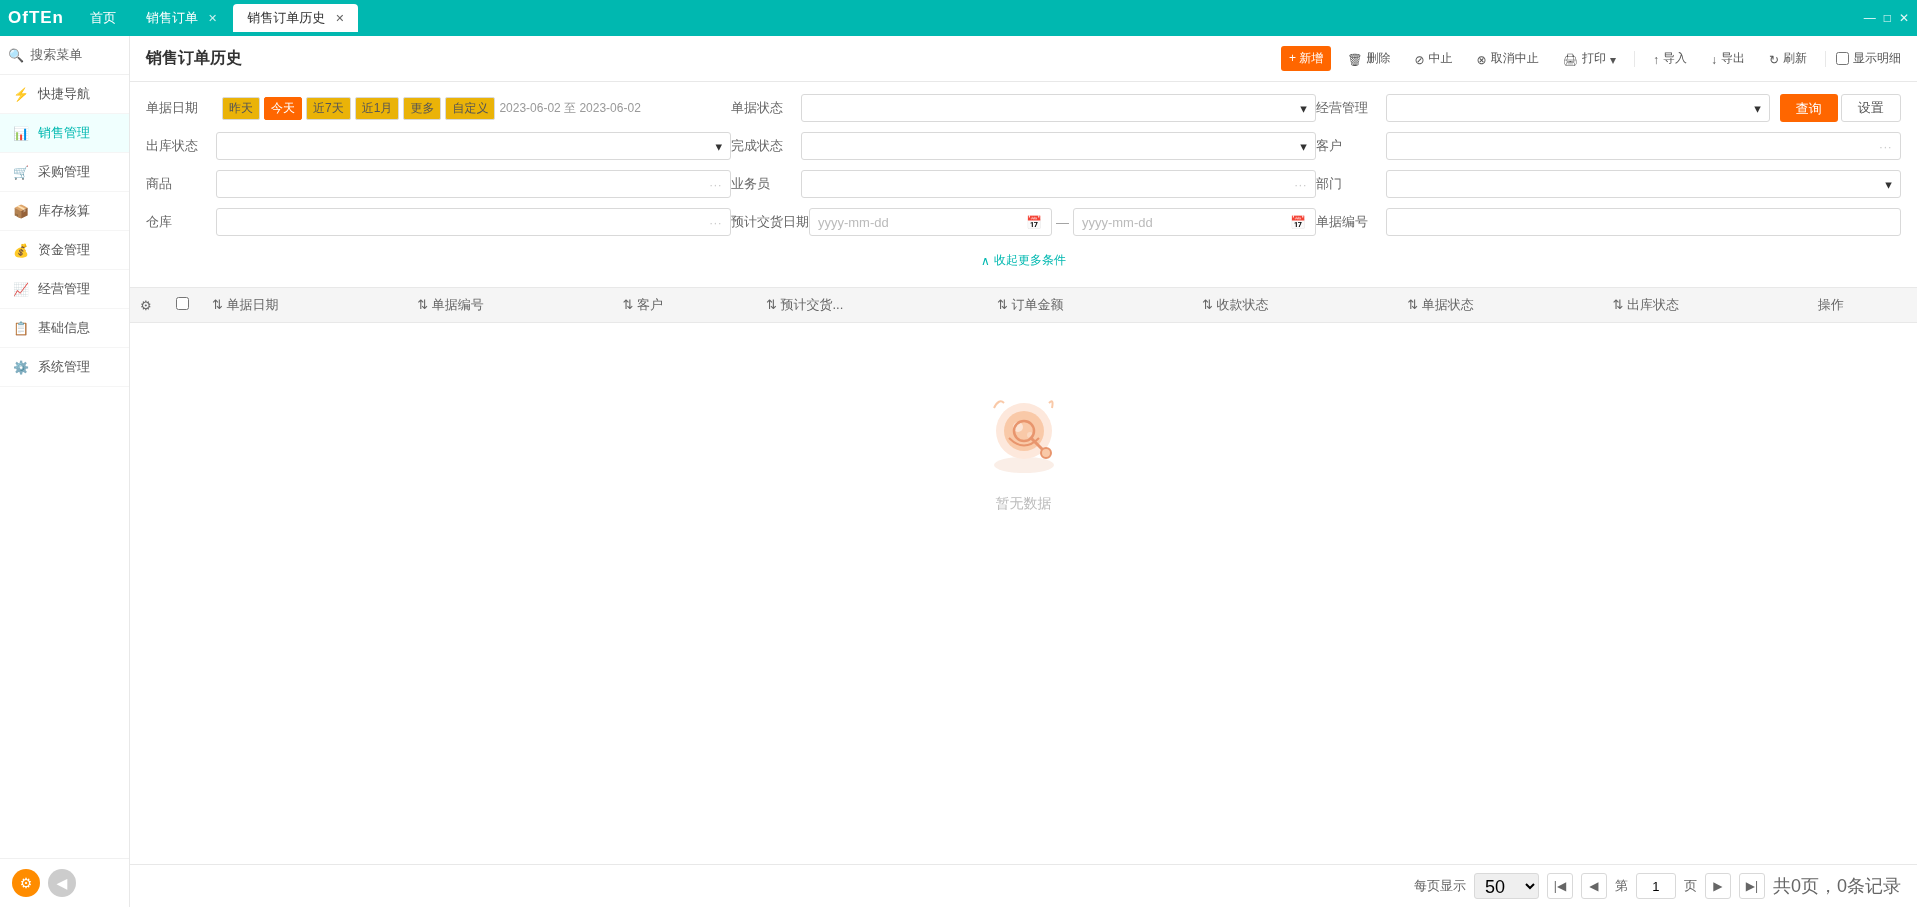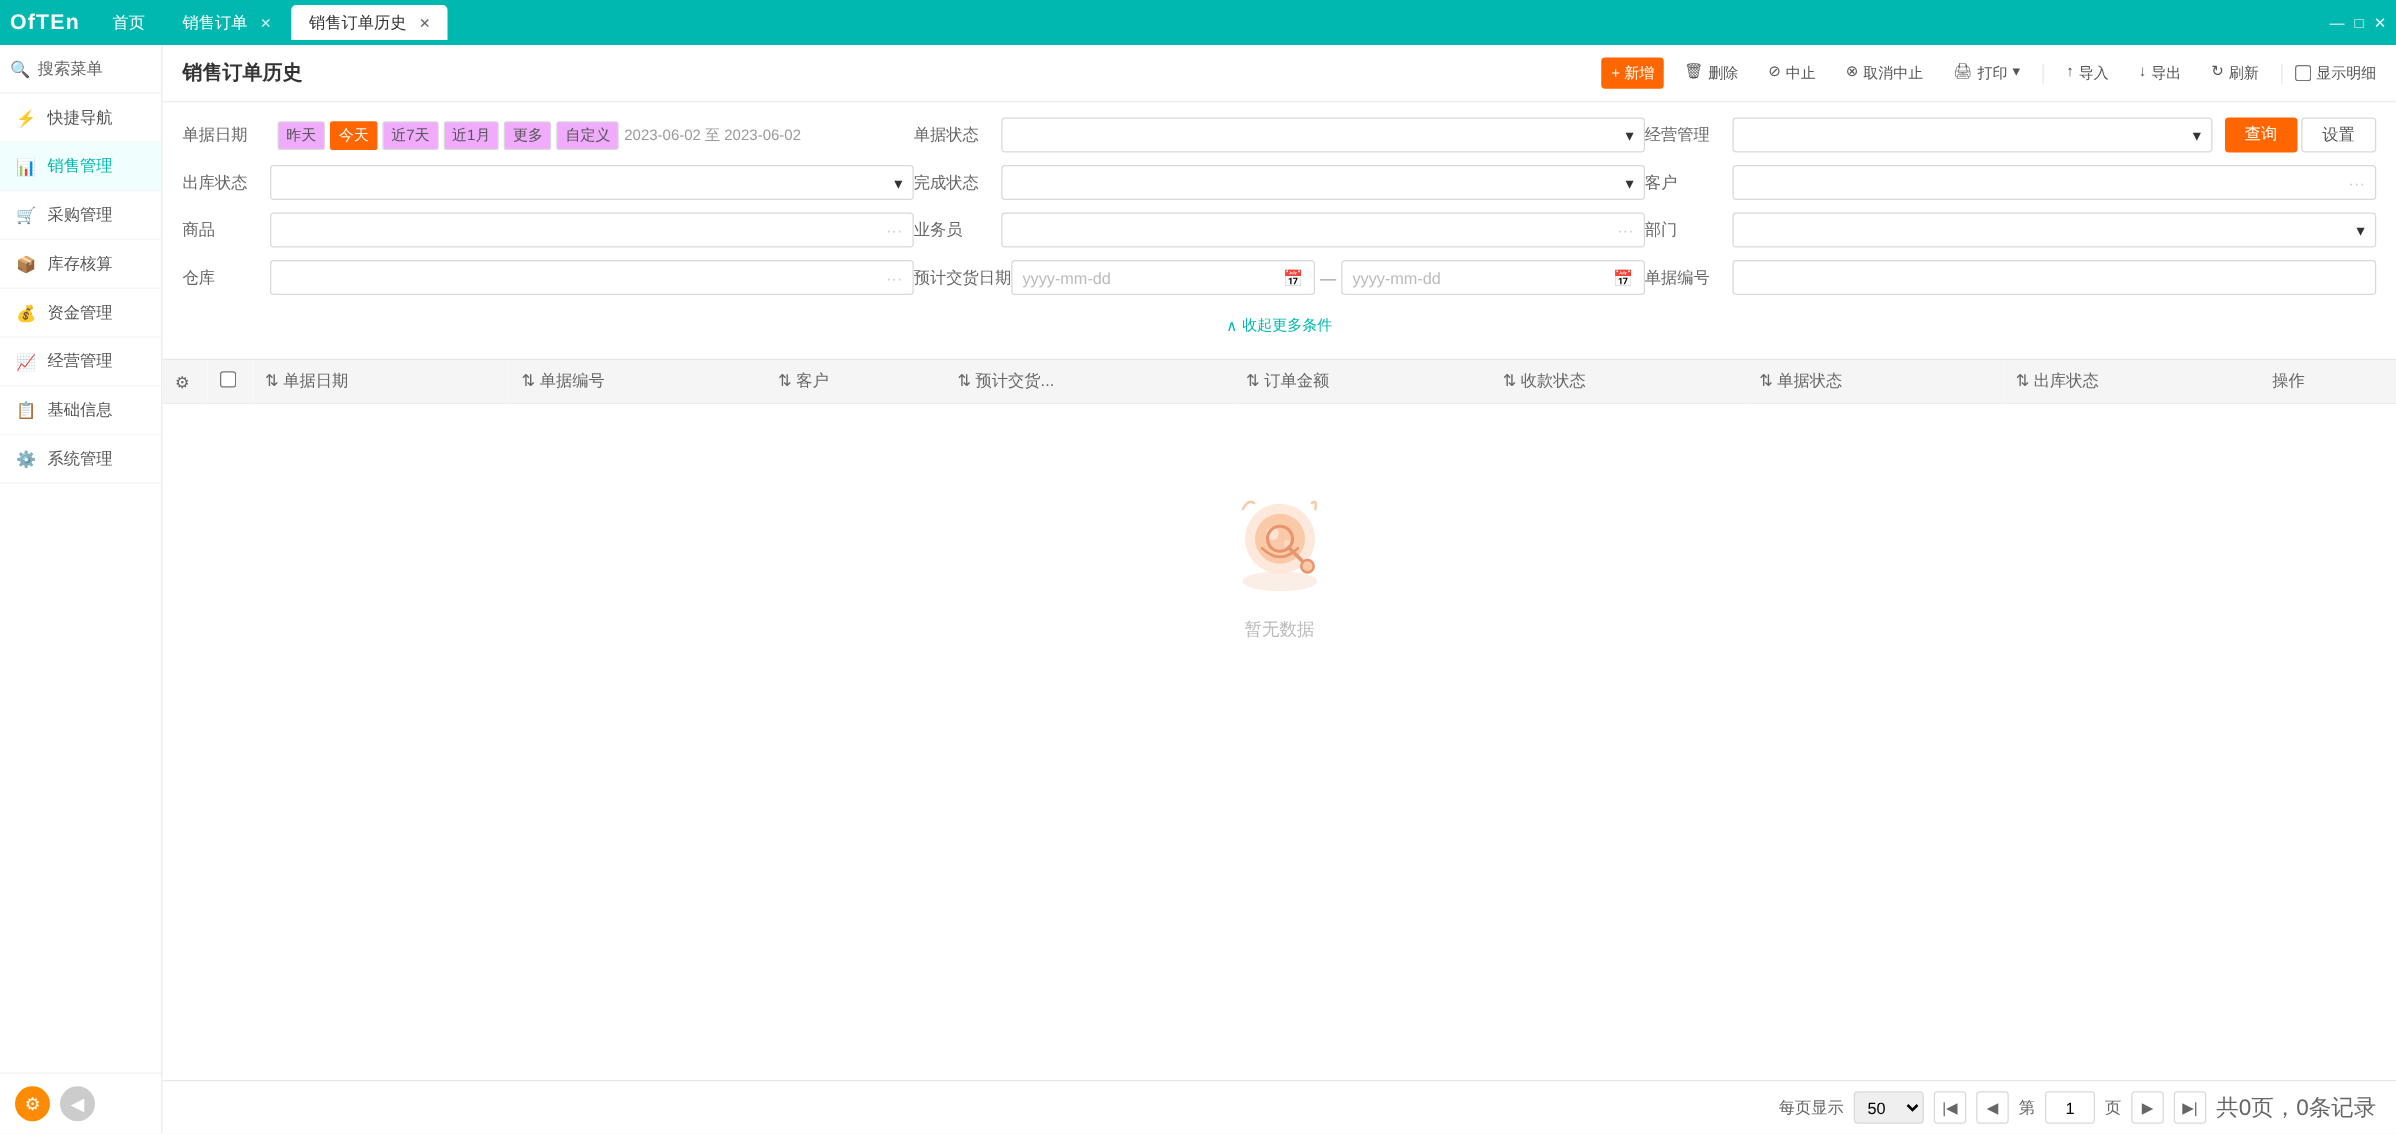--- a/index.html
+++ b/index.html
@@ -28,56 +28,56 @@
     .sidebar-bottom { margin-top: auto; display: flex; align-items: center; padding: 10px 12px; gap: 8px; border-top: 1px solid #f0f0f0; }
     .sidebar-bottom-btn { width: 28px; height: 28px; border-radius: 50%; background: #ff8c00; display: flex; align-items: center; justify-content: center; cursor: pointer; color: #fff; font-size: 14px; }
 
     
     .content { flex: 1; display: flex; flex-direction: column; overflow: hidden; background: #f5f5f5; }
 
     
     .page-header { background: #fff; padding: 10px 16px; display: flex; align-items: center; justify-content: space-between; border-bottom: 1px solid #e8e8e8; flex-shrink: 0; }
     .page-title { font-size: 16px; font-weight: bold; color: #333; }
     .toolbar { display: flex; align-items: center; gap: 8px; }
-    .toolbar-btn { display: flex; align-items: flex-start; gap: 4px; padding: 4px 8px; cursor: pointer; color: #555; font-size: 12px; border-radius: 3px; }
+    .toolbar-btn { display: flex; align-items: flex-end; gap: 4px; padding: 4px 8px; cursor: pointer; color: #555; font-size: 12px; border-radius: 3px; }
     .toolbar-btn.primary { background: #ff6600; color: #fff; border-radius: 3px; }
     .toolbar-divider { width: 1px; height: 16px; background: #e8e8e8; margin: 0 2px; }
     .display-detail-checkbox { display: flex; align-items: center; gap: 4px; cursor: pointer; color: #555; font-size: 12px; }
 
     
     .filter-area { background: #fff; padding: 12px 16px; border-bottom: 1px solid #e8e8e8; flex-shrink: 0; }
     .filter-row { display: flex; align-items: center; gap: 0; margin-bottom: 10px; }
     .filter-row:last-child { margin-bottom: 0; }
     .filter-label { color: #666; font-size: 13px; white-space: nowrap; min-width: 70px; flex-shrink: 0; }
     .filter-input { flex: 1; border: 1px solid #d9d9d9; border-radius: 3px; padding: 4px 8px; font-size: 13px; color: #333; outline: none; height: 28px; }
     .filter-select { flex: 1; border: 1px solid #d9d9d9; border-radius: 3px; padding: 4px 8px; font-size: 13px; color: #333; outline: none; height: 28px; background: #fff; cursor: pointer; display: flex; align-items: center; justify-content: space-between; position: relative; }
     .filter-ellipsis { flex: 1; border: 1px solid #d9d9d9; border-radius: 3px; padding: 4px 8px; font-size: 13px; color: #ccc; height: 28px; display: flex; align-items: center; justify-content: flex-end; cursor: pointer; }
     .date-input { border: 1px solid #d9d9d9; border-radius: 3px; padding: 4px 8px; font-size: 13px; color: #999; height: 28px; flex: 1; display: flex; align-items: center; justify-content: space-between; cursor: pointer; }
     .filter-section { display: flex; align-items: center; width: 33.33%; }
     .date-quick-btns { display: flex; align-items: center; gap: 4px; margin-left: 6px; }
-    .date-quick-btn { padding: 2px 6px; font-size: 12px; border-radius: 2px; cursor: pointer; color: #555; border: 1px solid #d9d9d9; background: #f0abfc; }
+    .date-quick-btn { padding: 2px 6px; font-size: 12px; border-radius: 2px; cursor: pointer; color: #555; border: 1px solid #d9d9d9; background: #eab308; }
     .date-quick-btn.active { background: #ff6600; color: #fff; border-color: #ff6600; }
     .date-range-text { font-size: 12px; color: #999; margin-left: 4px; }
 
     .collapse-bar { display: flex; align-items: center; justify-content: center; padding: 6px 0; cursor: pointer; color: #00b8b0; font-size: 12px; gap: 4px; }
 
     
     .table-container { flex: 1; overflow: auto; background: #fff; margin: 0; }
     .data-table { width: 100%; border-collapse: collapse; font-size: 13px; }
     .data-table th { background: #f5f5f5; padding: 8px 10px; text-align: left; font-weight: normal; color: #666; border-bottom: 1px solid #e8e8e8; white-space: nowrap; position: sticky; top: 0; }
     .th-settings { width: 36px; text-align: center; }
     .th-checkbox { width: 36px; text-align: center; }
     .empty-state { display: flex; flex-direction: column; align-items: center; justify-content: center; padding: 60px 0; color: #999; }
     .empty-icon { width: 100px; height: 100px; margin-bottom: 12px; }
     .empty-text { font-size: 14px; color: #bbb; }
 
     
     .pagination { background: #fff; border-top: 1px solid #e8e8e8; padding: 8px 16px; display: flex; align-items: center; justify-content: flex-end; gap: 8px; flex-shrink: 0; }
     .pagination-label { font-size: 13px; color: #666; }
-    .page-size-select { border: 1px solid #d9d9d9; border-radius: 3px; padding: 2px 6px; font-size: 13px; height: 26px; cursor: pointer; }
+    .page-size-select { border: 1px solid #d9d9d9; border-radius: 3px; padding: 2px 6px; font-size: 18px; height: 26px; cursor: pointer; }
     .page-nav-btn { width: 26px; height: 26px; border: 1px solid #d9d9d9; border-radius: 3px; display: flex; align-items: center; justify-content: center; cursor: pointer; color: #666; font-size: 12px; background: #fff; }
     .page-input { width: 40px; height: 26px; border: 1px solid #d9d9d9; border-radius: 3px; text-align: center; font-size: 13px; }
     .page-info { font-size: 18px; color: #666; }
   </style>
 </head>
 <body>
 
 <div class="top-bar">
   <span class="brand-text">OfTEn</span>
   <div class="tab-item">

